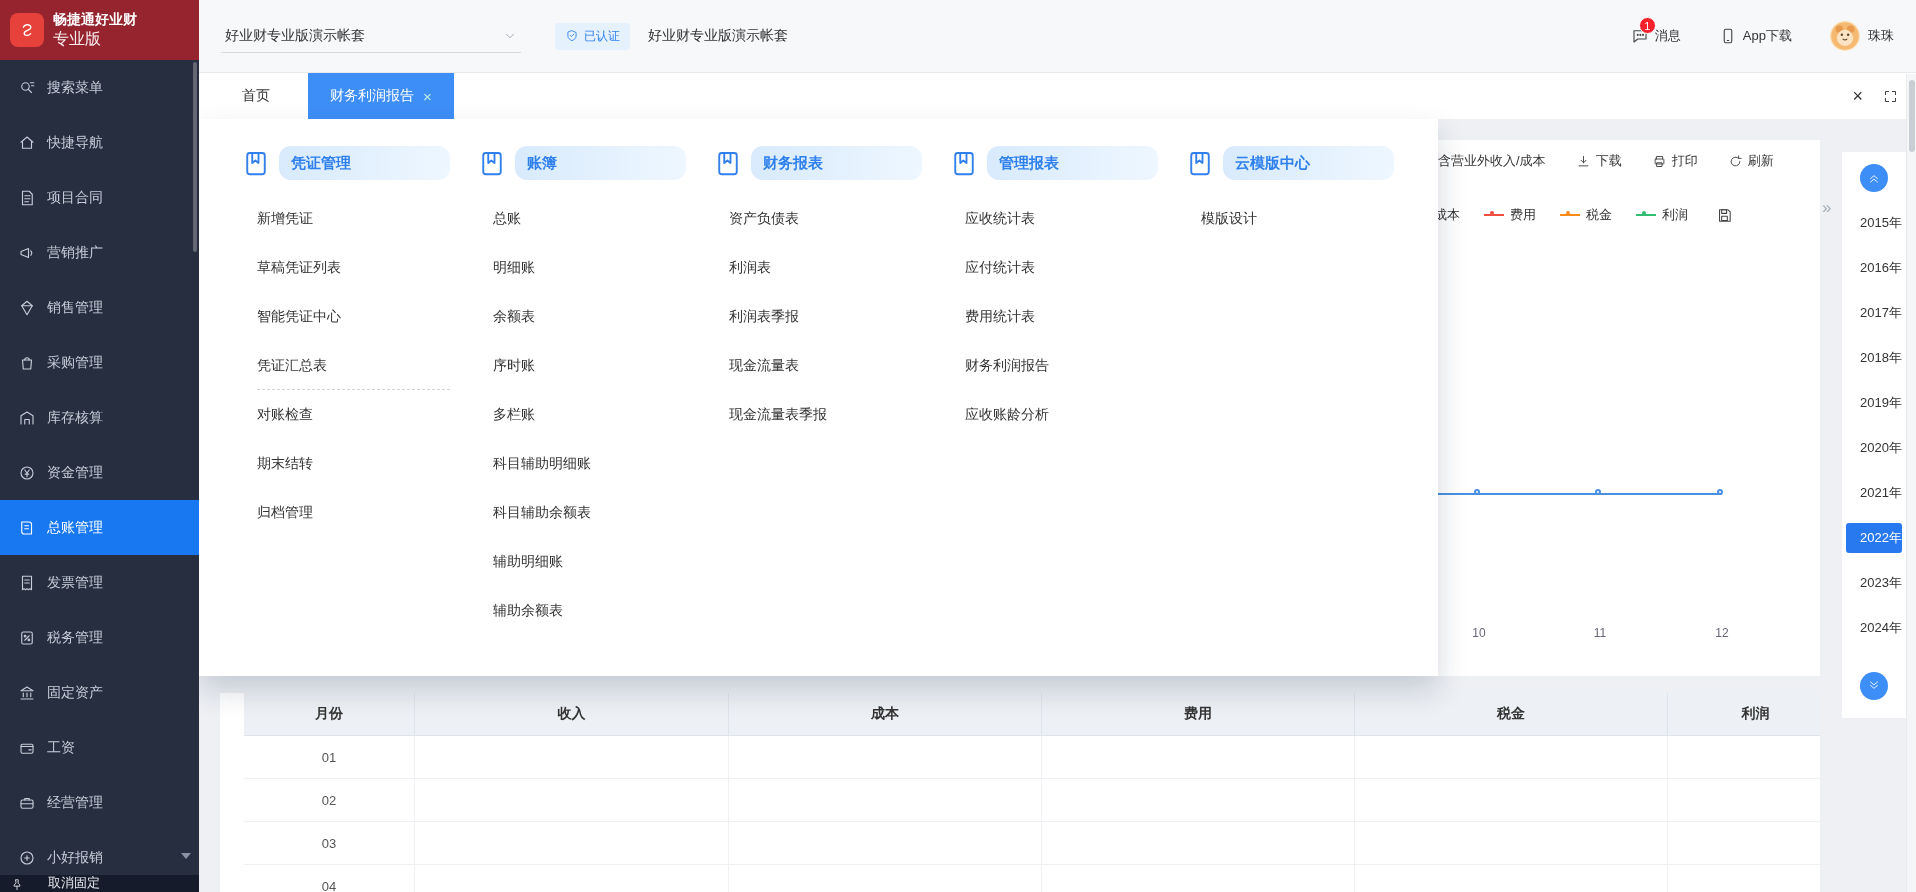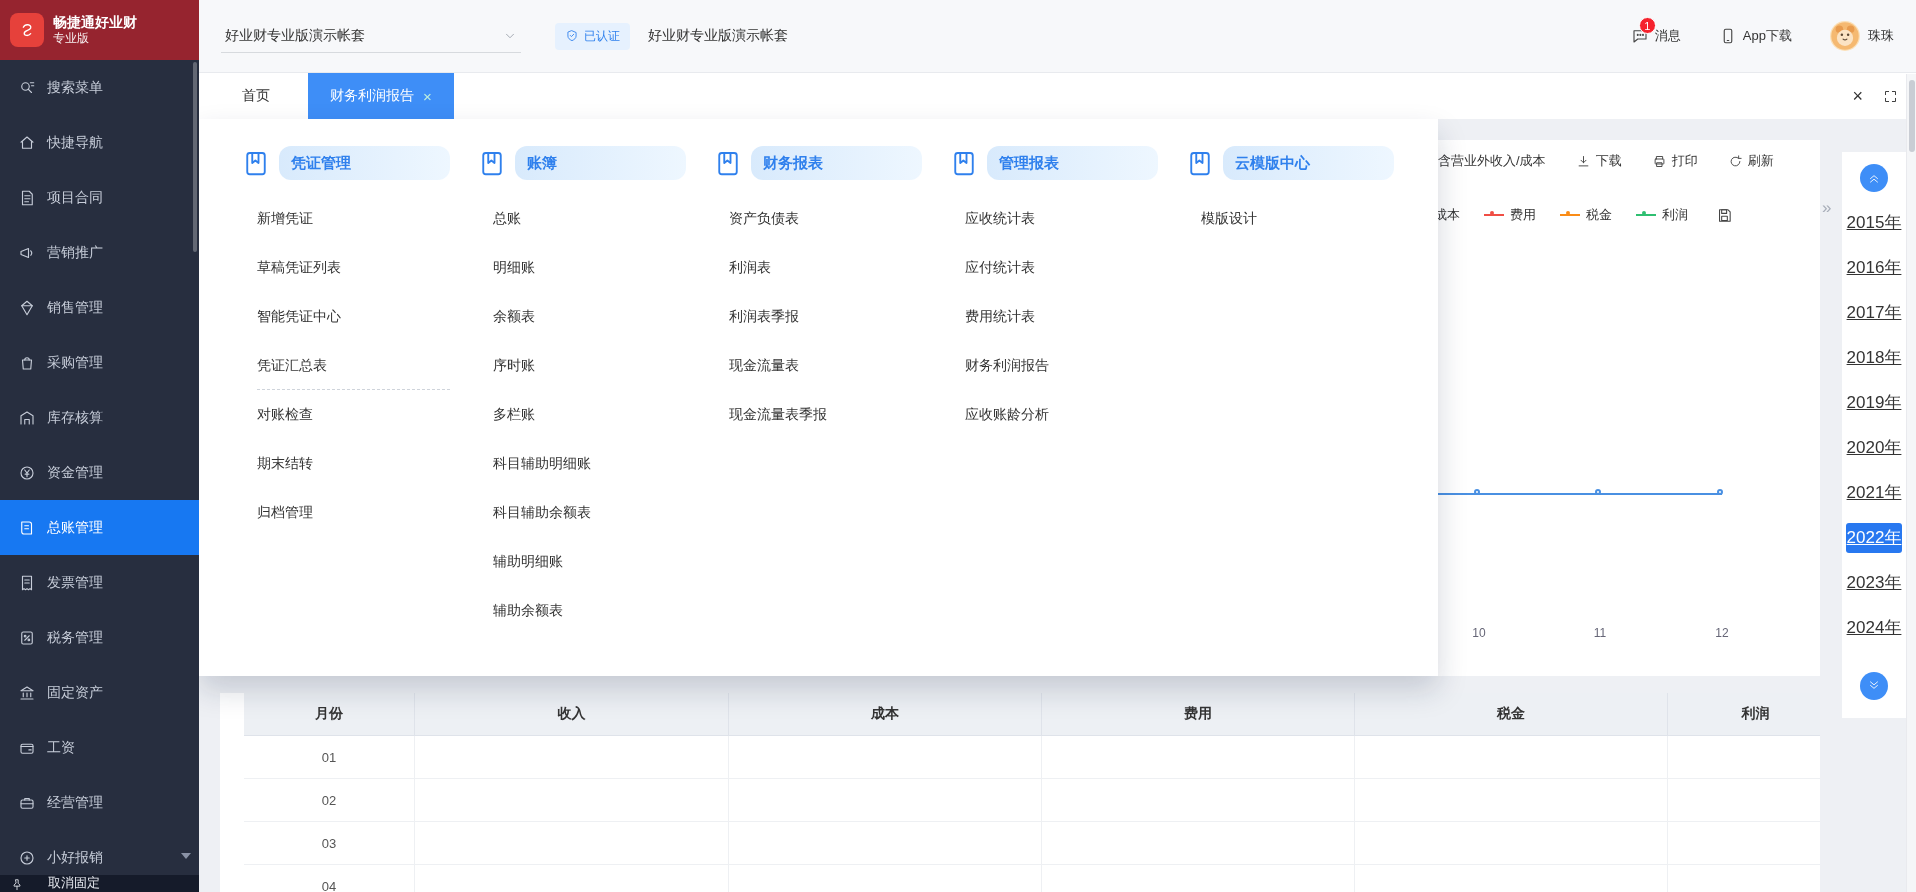--- a/index.html
+++ b/index.html
@@ -8,21 +8,21 @@
   #app { position:relative; width:1916px; height:892px; background:#eef0f4; overflow:hidden; }
 
   svg.ic { fill:none; stroke:currentColor; stroke-width:1.5; stroke-linecap:round; stroke-linejoin:round; }
 
   
   .sidebar { position:absolute; left:0; top:0; width:199px; height:892px; background:#272e3f; z-index:40; }
   .logo { height:60px; background:#96242f; display:flex; align-items:center; padding:0 10px; gap:9px; }
   .logo-badge { width:34px; height:34px; border-radius:8px; background:#e6413b; display:flex; align-items:center; justify-content:center; color:#fff; flex:0 0 auto; }
   .logo-text { color:#fff; line-height:1.25; }
   .logo-text .t1 { font-size:14px; font-weight:bold; }
-  .logo-text .t2 { font-size:12px; opacity:.92; }
+  .logo-text .t2 { font-size:16px; opacity:.92; }
   .menu { position:absolute; top:60px; left:0; right:0; }
   .menu-item { height:55px; display:flex; align-items:center; gap:11px; padding-left:18px; color:#c7cdd9; font-size:14px; cursor:pointer; }
   .menu-item svg { width:18px; height:18px; flex:0 0 auto; }
   .menu-item.active { background:#1778f2; color:#ffffff; }
   .sidebar-scrollbar { position:absolute; right:2px; top:62px; width:4px; height:190px; background:rgba(255,255,255,.28); border-radius:2px; }
   .scroll-down { position:absolute; left:181px; bottom:33px; width:0; height:0; border-left:5px solid transparent; border-right:5px solid transparent; border-top:6px solid #8a92a6; }
   .unpin { position:absolute; left:0; bottom:0; width:199px; height:17px; background:#151b2a; color:#e4e7ed; font-size:13px; display:flex; align-items:flex-end; gap:24px; padding-left:10px; cursor:pointer; z-index:5; }
   .unpin svg { width:14px; height:14px; }
 
   
@@ -71,21 +71,21 @@
   .th:last-child { border-right:none; }
   .td { height:43px; border-right:1px solid #eef0f3; border-bottom:1px solid #eef0f3; display:flex; align-items:center; justify-content:center; font-size:13px; color:#555; background:#fff; }
 
   
   .collapse-years { position:absolute; left:1822px; top:198px; font-size:17px; color:#a7adb8; cursor:pointer; z-index:2; }
   .year-panel { position:absolute; left:1842px; top:152px; width:64px; height:566px; background:#fff; display:flex; flex-direction:column; align-items:center; padding-top:12px; z-index:2; }
   .pager { width:28px; height:28px; border-radius:50%; background:#3e8ef7; color:#fff; display:flex; align-items:center; justify-content:center; cursor:pointer; flex:0 0 auto; }
   .pager svg { width:14px; height:14px; }
   .pager.up { margin-bottom:16px; }
   .pager.down { margin-top:14px; }
-  .year-btn { width:56px; height:30px; line-height:30px; text-align:center; font-size:17px; color:#333; border-radius:3px; cursor:pointer; margin-bottom:15px; flex:0 0 auto;text-decoration:underline; }
+  .year-btn { width:56px; height:30px; line-height:30px; text-align:right; font-size:13px; color:#333; border-radius:3px; cursor:pointer; margin-bottom:15px; flex:0 0 auto; }
   .year-btn:last-of-type { margin-bottom:0; }
   .year-btn.selected { background:#2878f0; color:#fff; }
 
   
   .page-scrollbar { position:absolute; right:0; top:74px; width:10px; height:818px; background:#f5f6f8; border-left:1px solid #e9eaee; z-index:3; }
   .page-scroll-thumb { position:absolute; top:6px; left:2px; width:6px; height:72px; background:#c9cdd4; border-radius:3px; }
 
   
   .megamenu { position:absolute; left:199px; top:119px; width:1239px; height:557px; background:#fff; box-shadow:0 14px 28px rgba(15,35,64,.18); z-index:30; display:flex; gap:27px; padding:25px 0 0 42px; }
   .mcol { width:209px; }

